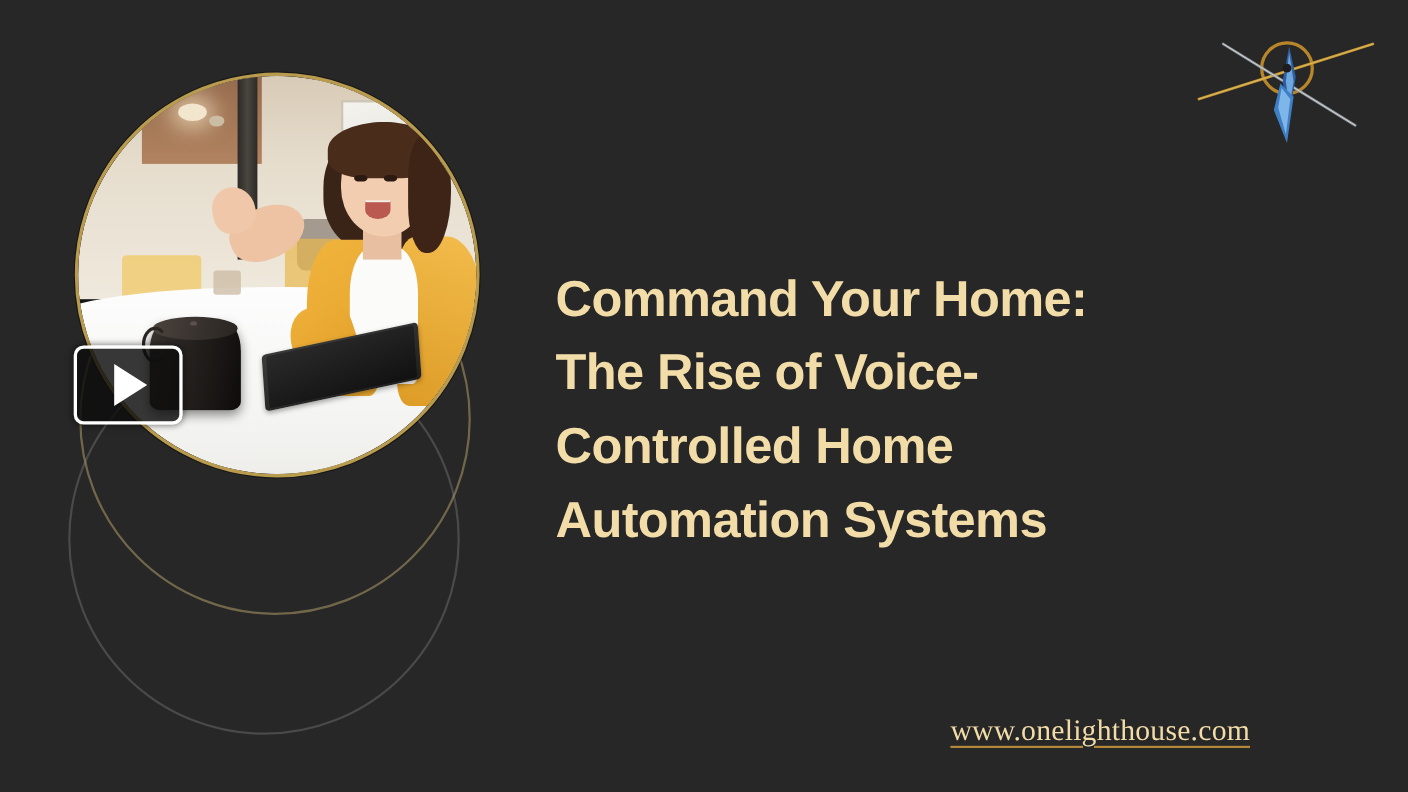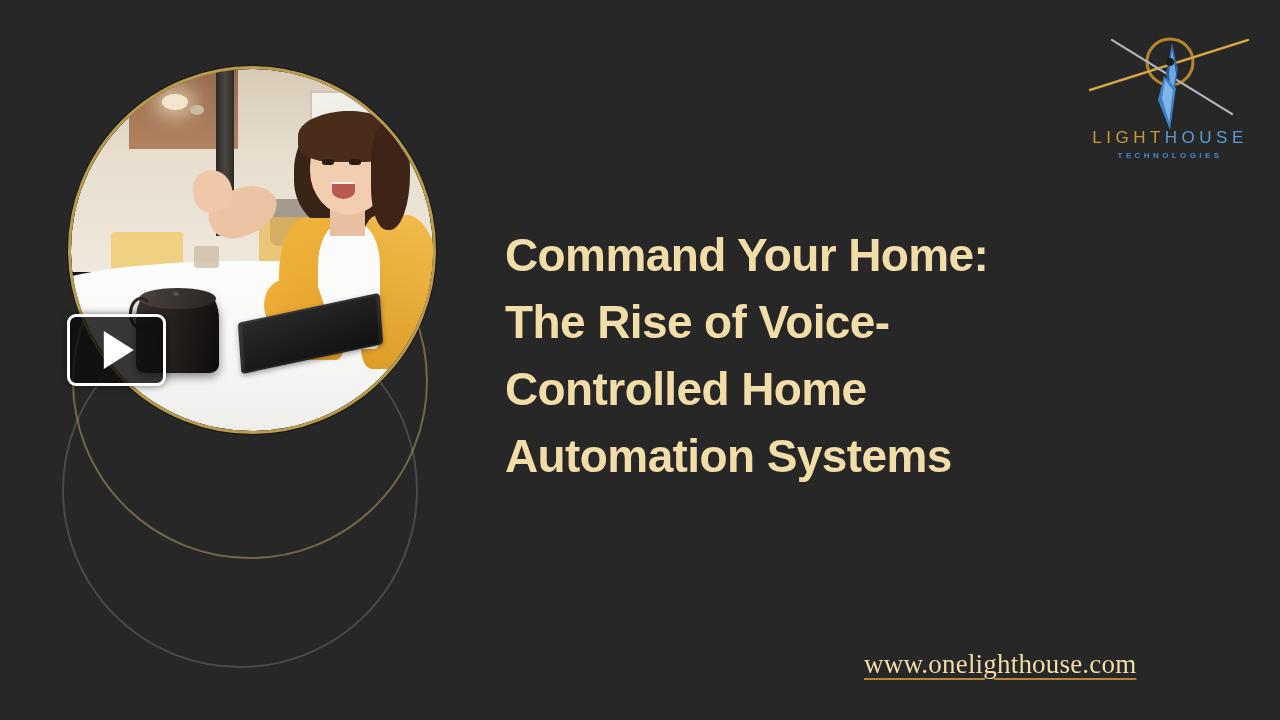--- a/index.html
+++ b/index.html
@@ -449,21 +449,21 @@
     font-size: 8px;
     font-weight: 700;
     letter-spacing: 3.4px;
     color: #4a86c8;
   }
 
   
   .title {
     position: absolute;
     left: 505px;
-    top: 222px;
+    top: 238px;
     width: 640px;
     color: #f2dca8;
     font-family: "Liberation Sans", sans-serif;
     font-size: 46px;
     font-weight: 700;
     line-height: 67px;
     letter-spacing: -0.6px;
     white-space: pre-line;
   }
 
@@ -556,24 +556,20 @@
       <path d="M40 22 L160 96" stroke="#9aa0a6" stroke-width="2.4" fill="none" stroke-linecap="round" opacity="0.9"></path>
       <path d="M40 22 L160 96" stroke="#cfd4d8" stroke-width="0.9" fill="none" stroke-linecap="round"></path>
 
       <polygon points="100,24 106,52 100,86 94,56" fill="#2f5f9e"></polygon>
       <polygon points="100,30 104,56 100,80 97,56" fill="#6ea8e0"></polygon>
       <polygon points="92,58 104,70 98,112 86,82" fill="#3f7fc4"></polygon>
       <polygon points="93,62 101,72 97,104 90,80" fill="#7fb6ea"></polygon>
 
       <circle cx="98" cy="44" r="4" fill="#1d1d1d"></circle>
     </svg>
-    <div class="logo-wordmark">
-      <span class="wm-light">LIGHT</span><span class="wm-house">HOUSE</span>
-      <span class="wm-tech">TECHNOLOGIES</span>
-    </div>
   </div>
 
   <div class="title">Command Your Home:
 The   Rise of Voice-
 Controlled   Home
 Automation   Systems</div>
 
   <div class="url">www.onelighthouse.com</div>
 
 </div>

